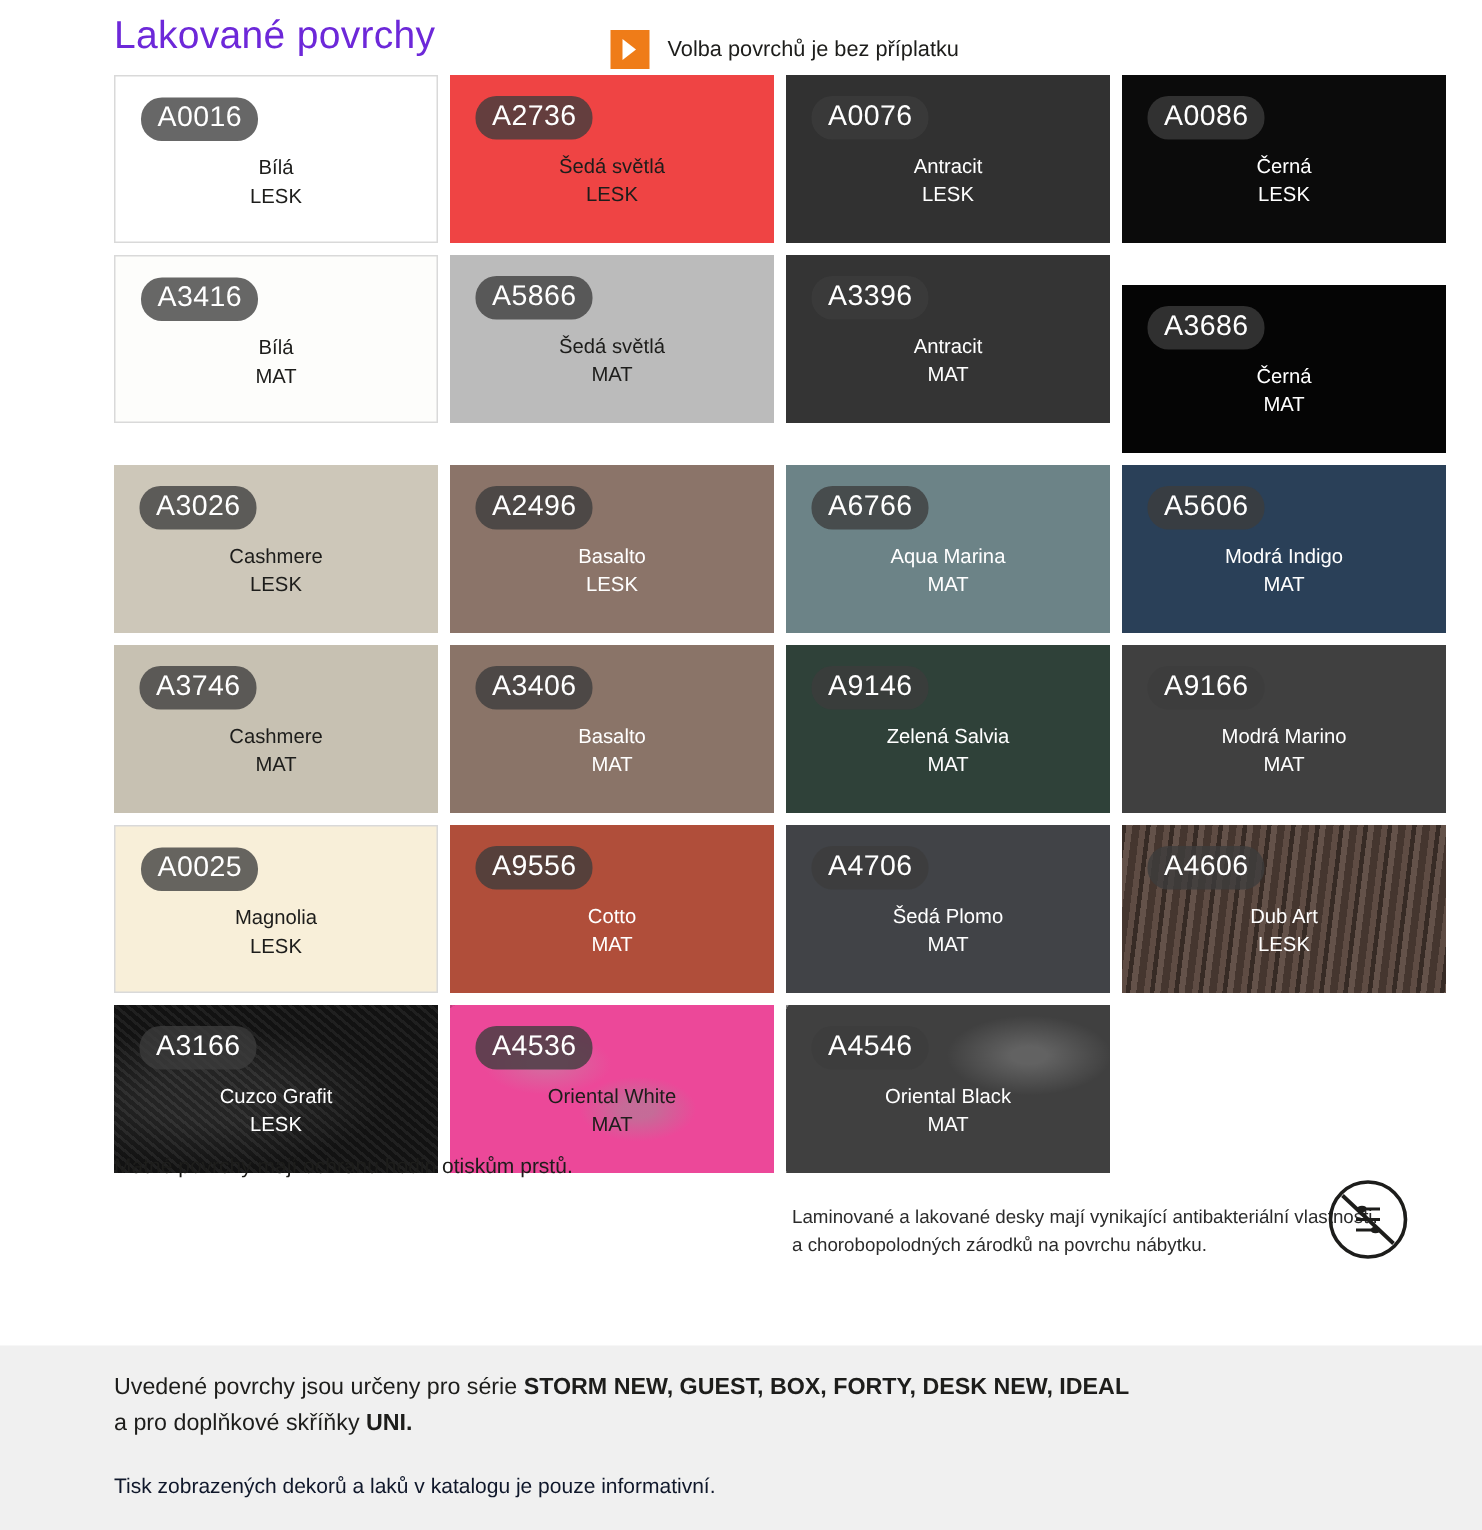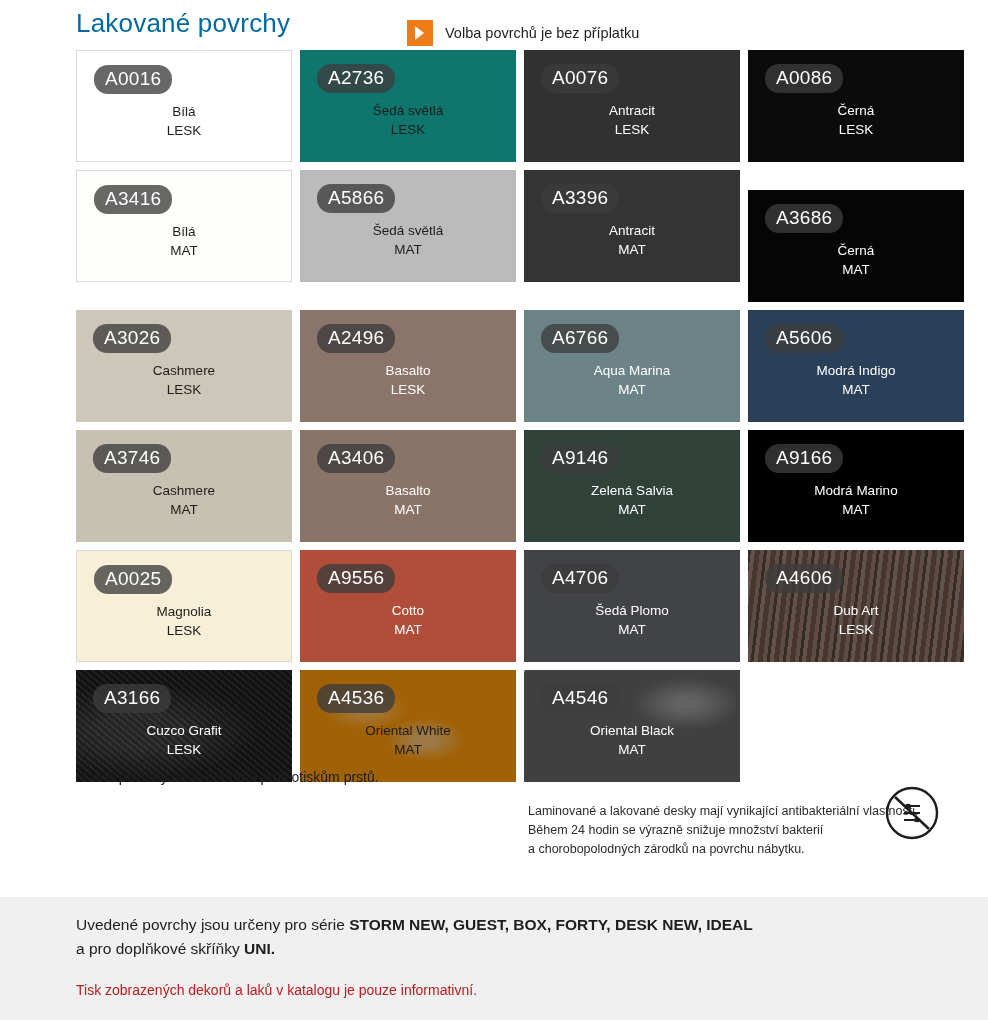--- a/index.html
+++ b/index.html
@@ -28,21 +28,21 @@
     top: 8px;
     width: 890px;
     height: 40px;
   }
   .title {
     position: absolute;
     left: 0;
     top: 0;
     font-size: 26px;
     font-weight: 400;
-    color: #0369a1;
+    color: #6d28d9;
     letter-spacing: 0.2px;
   }
   .note-flag {
     position: absolute;
     left: 331px;
     top: 12px;
     display: flex;
     align-items: center;
     gap: 12px;
   }
@@ -209,21 +209,21 @@
     font-size: 15.5px;
     line-height: 1.52;
     color: #1d1d1b;
   }
   .band-line .b {
     font-weight: 700;
   }
   .band-note {
     margin-top: 22px;
     font-size: 14px;
-    color: #b91c1c;
+    color: #0f172a;
   }
 </style>
 </head>
 <body>
 
 <div class="page">
 
   <div class="header">
     <div class="title">Lakované povrchy</div>
     <div class="note-flag">
@@ -233,21 +233,21 @@
   </div>
 
   <div class="grid" id="grid">
       <div class="swatch border" style="background: rgb(255, 255, 255); color: rgb(29, 29, 27);">
         <div class="code">A0016</div>
         <div class="labels">
           <span class="name">Bílá</span>
           <span class="finish">LESK</span>
         </div>
       </div>
-      <div class="swatch" style="background: #0f766e; color: rgb(29, 29, 27);">
+      <div class="swatch" style="background: #ef4444; color: rgb(29, 29, 27);">
         <div class="code">A2736</div>
         <div class="labels">
           <span class="name">Šedá světlá</span>
           <span class="finish">LESK</span>
         </div>
       </div>
       <div class="swatch" style="background: rgb(49, 49, 49); color: rgb(255, 255, 255);">
         <div class="code">A0076</div>
         <div class="labels">
           <span class="name">Antracit</span>
@@ -331,21 +331,21 @@
           <span class="finish">MAT</span>
         </div>
       </div>
       <div class="swatch" style="background: rgb(47, 65, 57); color: rgb(255, 255, 255);">
         <div class="code">A9146</div>
         <div class="labels">
           <span class="name">Zelená Salvia</span>
           <span class="finish">MAT</span>
         </div>
       </div>
-      <div class="swatch" style="background: #000000; color: rgb(255, 255, 255);">
+      <div class="swatch" style="background: #404040; color: rgb(255, 255, 255);">
         <div class="code">A9166</div>
         <div class="labels">
           <span class="name">Modrá Marino</span>
           <span class="finish">MAT</span>
         </div>
       </div>
       <div class="swatch border" style="background: rgb(248, 239, 217); color: rgb(29, 29, 27);">
         <div class="code">A0025</div>
         <div class="labels">
           <span class="name">Magnolia</span>
@@ -375,44 +375,43 @@
         </div>
       </div>
       <div class="swatch" style="background: rgb(20, 20, 20); color: rgb(255, 255, 255);">
         <div class="tex tex-grafit"></div>
         <div class="code">A3166</div>
         <div class="labels">
           <span class="name">Cuzco Grafit</span>
           <span class="finish">LESK</span>
         </div>
       </div>
-      <div class="swatch" style="background: #a16207; color: rgb(29, 29, 27);">
+      <div class="swatch" style="background: #ec4899; color: rgb(29, 29, 27);">
         <div class="tex tex-marble-w"></div>
         <div class="code">A4536</div>
         <div class="labels">
           <span class="name">Oriental White</span>
           <span class="finish">MAT</span>
         </div>
       </div>
       <div class="swatch" style="background: #404040; color: rgb(255, 255, 255);">
         <div class="tex tex-marble-b"></div>
         <div class="code">A4546</div>
         <div class="labels">
           <span class="name">Oriental Black</span>
           <span class="finish">MAT</span>
         </div>
       </div>
     </div>
 
-  <div class="mat-note">Matné povrchy série ochranu proti otiskům prstů.</div>
+  <div class="mat-note">Matné povrchy mají ochranu hodin otiskům prstů.</div>
 
   <div class="anti">
     <div class="anti-body">
       <div>Laminované a lakované desky mají vynikající antibakteriální vlastnosti.</div>
-      <div>Během 24 hodin se výrazně snižuje množství bakterií</div>
       <div>a chorobopolodných zárodků na povrchu nábytku.</div>
     </div>
     <div class="anti-icon">
       <svg width="56" height="56" viewBox="0 0 56 56">
         <circle cx="28" cy="28" r="25" fill="none" stroke="#1d1d1b" stroke-width="2.4"></circle>
         <path d="M14 16 L42 40 M14 40 L42 16" stroke="#1d1d1b" stroke-width="2" fill="none" opacity="0"></path>
         <line x1="11" y1="12" x2="45" y2="44" stroke="#1d1d1b" stroke-width="2.6"></line>
         <path d="M20 21 h16 M20 28 h16 M20 35 h16" stroke="#1d1d1b" stroke-width="2" fill="none"></path>
         <ellipse cx="24" cy="21" rx="3" ry="2.2" fill="#1d1d1b"></ellipse>
         <ellipse cx="33" cy="35" rx="3" ry="2.2" fill="#1d1d1b"></ellipse>

